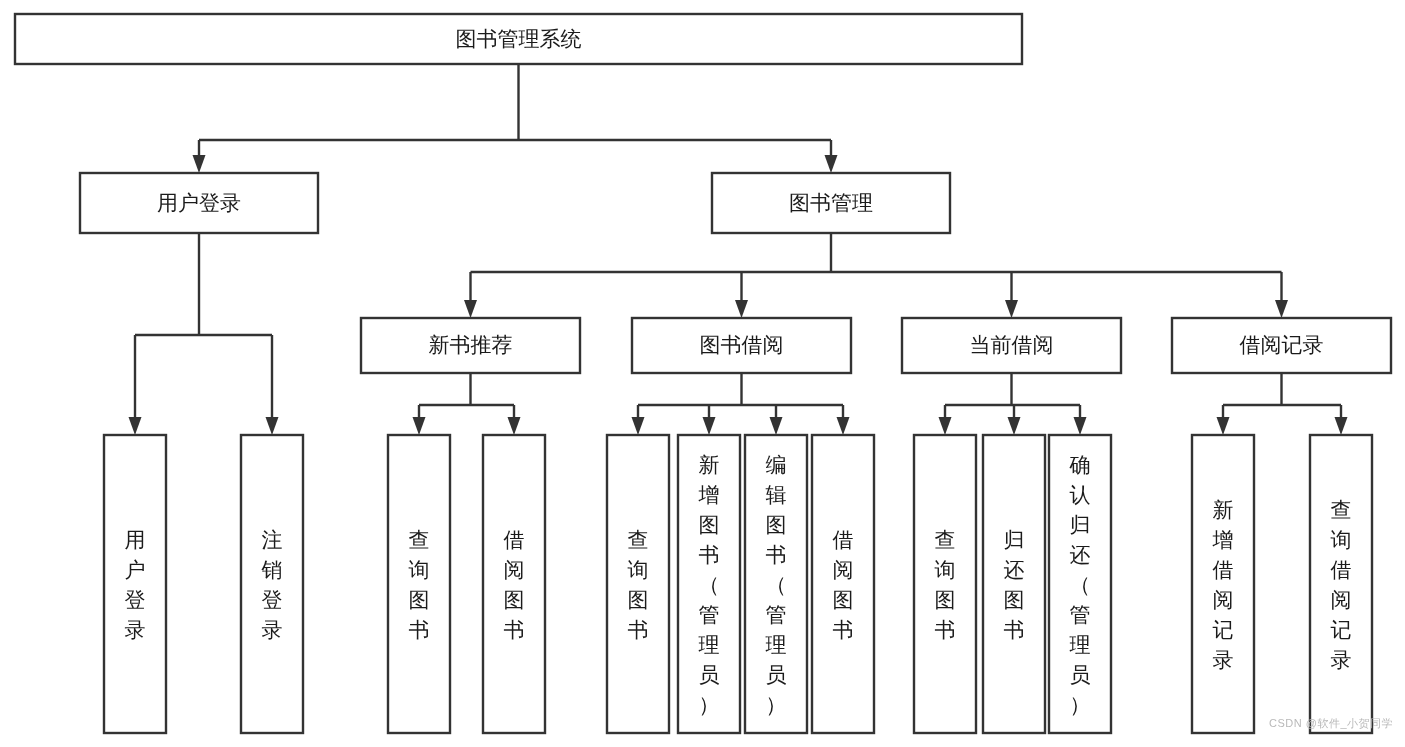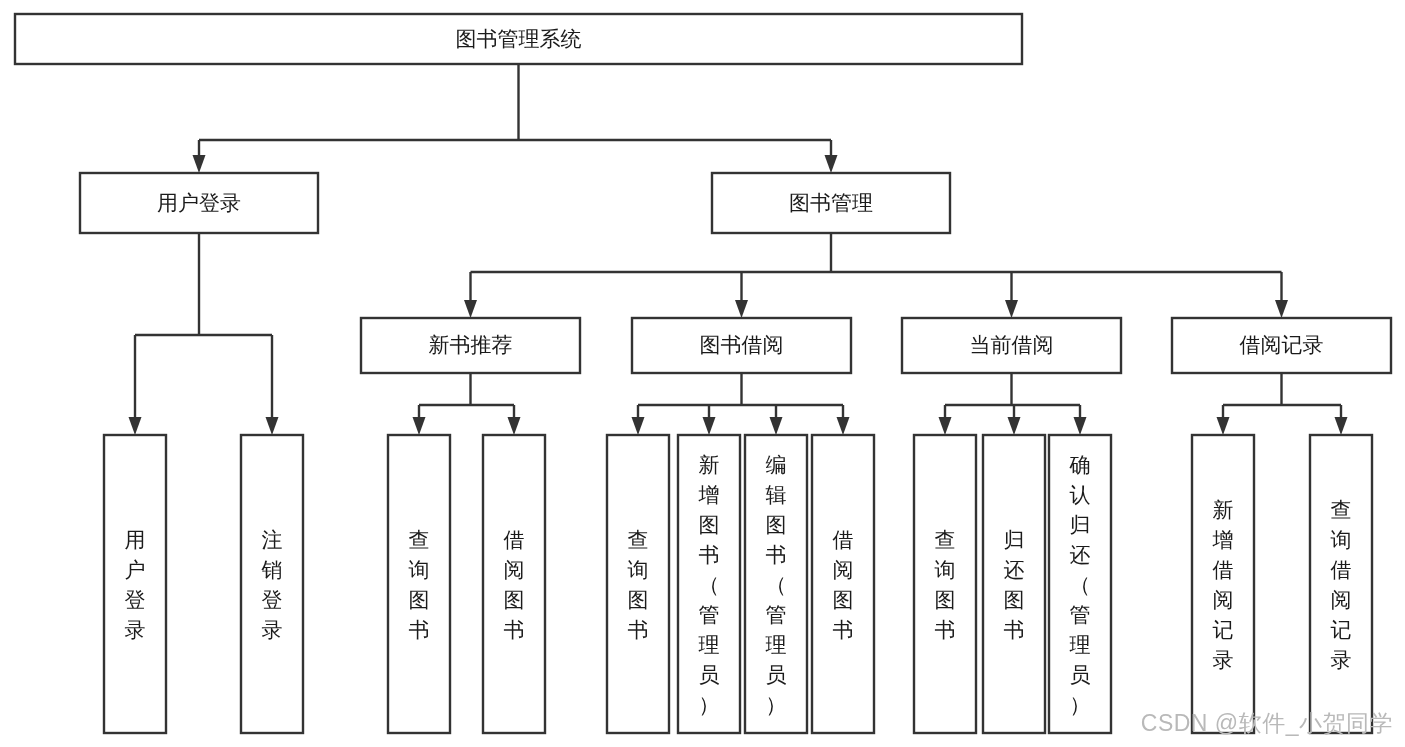--- a/index.html
+++ b/index.html
@@ -33,23 +33,23 @@
   .connector{
     stroke:#333333;
     stroke-width:2.4;
     fill:none;
     stroke-linecap:butt;
   }
   .arrow-head{fill:#333333;stroke:none;}
 
   .watermark{
     position:absolute;
-    right:12px;bottom:8px;
+    right:12px;bottom:16px;
     font-family:"Liberation Sans","DejaVu Sans",sans-serif;
-    font-size:23px;
+    font-size:11px;
     color:#b9b9b9;
     letter-spacing:0.5px;
     white-space:nowrap;
     user-select:none;
   }
 </style>
 </head>
 <body>
 
 <div id="diagram-root">

